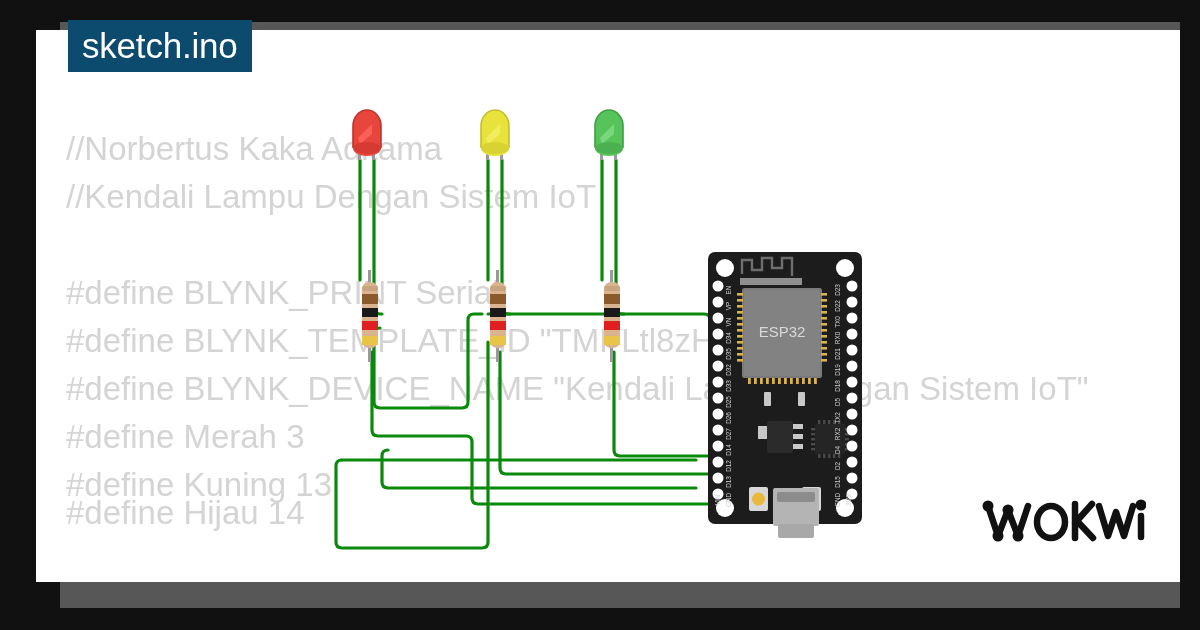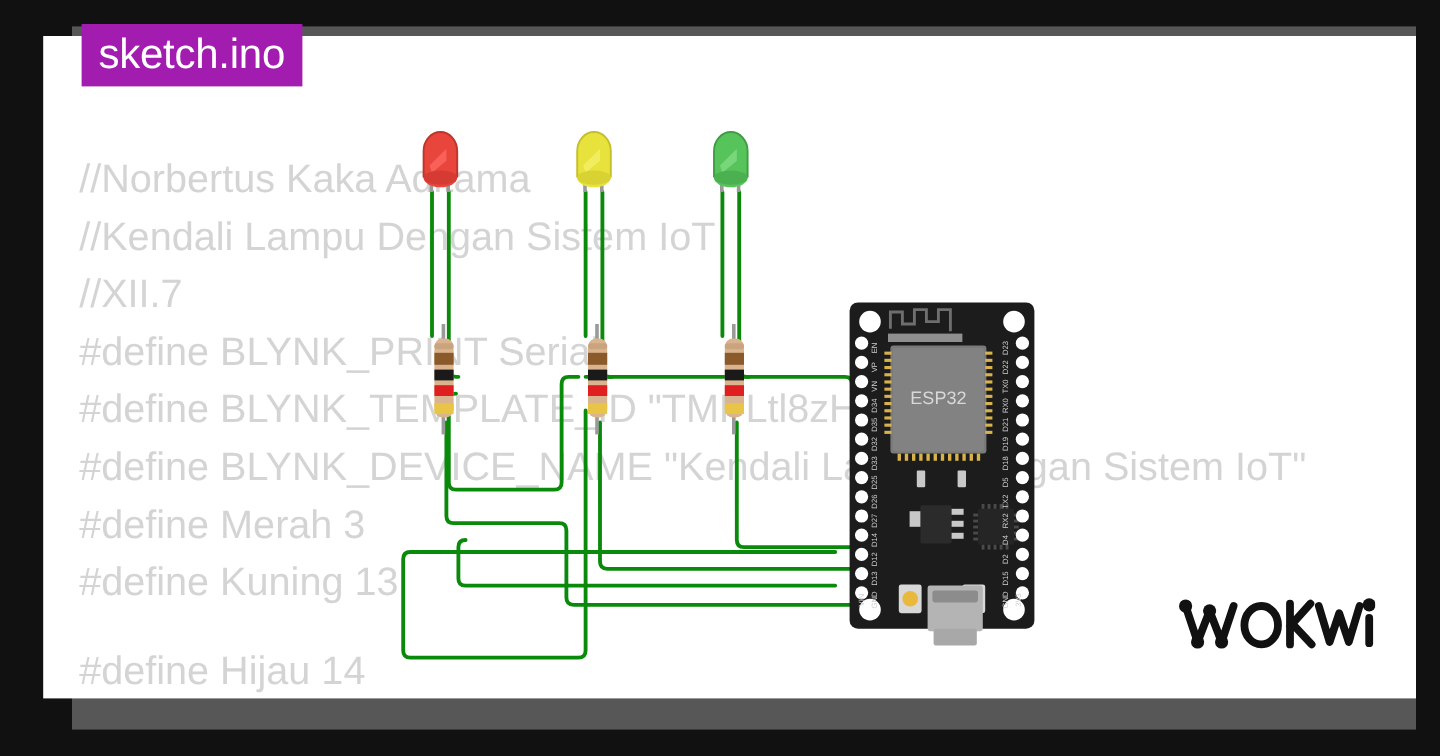--- a/index.html
+++ b/index.html
@@ -28,21 +28,21 @@
     background: #ffffff;
     overflow: hidden;
   }
   
   .file-chip {
     position: absolute;
     left: 68px; top: 20px;
     height: 52px;
     padding: 0 14px;
     display: flex; align-items: center;
-    background: #a21caf;
+    background: #0c4a6e;
     color: #ffffff;
     font-size: 35px;
     letter-spacing: -0.2px;
     z-index: 60;
     white-space: nowrap;
   }
   
   .code-layer {
     position: absolute;
     left: 0; top: 0; width: 1144px; height: 552px;
@@ -77,27 +77,26 @@
 
 <div id="root">
 
   <div class="canvas-shadow"></div>
 
   <div class="canvas">
 
     <div class="code-layer">
       <div class="code-line" style="top:100px">//Norbertus Kaka Aditama</div>
       <div class="code-line" style="top:148px">//Kendali Lampu Dengan Sistem IoT</div>
-      <div class="code-line" style="top:196px">//XII.7</div>
       <div class="code-line" style="top:244px">#define BLYNK_PRINT Serial</div>
       <div class="code-line" style="top:292px">#define BLYNK_TEMPLATE_ID "TMPLtl8zHaks"</div>
       <div class="code-line" style="top:340px">#define BLYNK_DEVICE_NAME "Kendali Lampu Dengan Sistem IoT"</div>
       <div class="code-line" style="top:388px">#define Merah 3</div>
       <div class="code-line" style="top:436px">#define Kuning 13</div>
-      <div class="code-line" style="top:510px">#define Hijau 14</div>
+      <div class="code-line" style="top:464px">#define Hijau 14</div>
     </div>
 
     <svg class="circuit-layer" viewBox="0 0 1144 552">
 
       <g fill="none" stroke="#0a8a0a" stroke-width="3.2" stroke-linecap="round" stroke-linejoin="round">
 
         <path d="M 324 130 L 324 250"></path>
 
         <path d="M 338 130 L 338 278 Q 338 284 344 284 L 346 284"></path>
 

